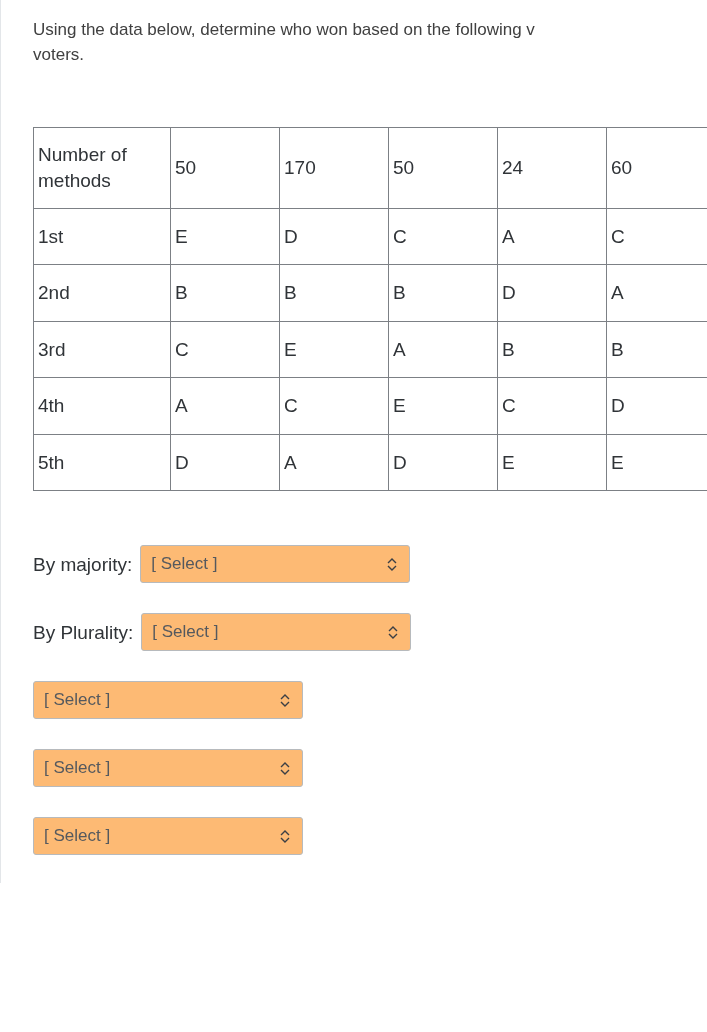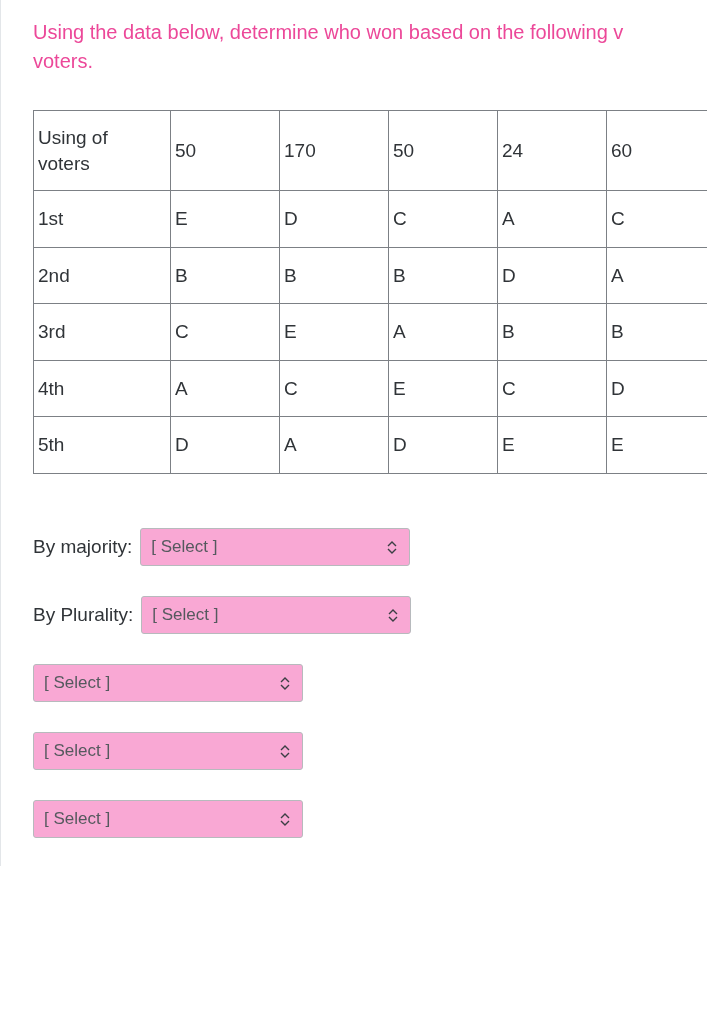--- a/index.html
+++ b/index.html
@@ -11,23 +11,23 @@
     font-size: 19px;
     line-height: 1.45;
   }
   .page {
     width: 707px;
     box-sizing: border-box;
     padding: 18px 8px 28px 32px;
     border-left: 1px solid #e3e6e9;
   }
   .prompt {
-    font-size: 20px;
-    color: #ec4899;
-    margin-bottom: 34px;
+    font-size: 17px;
+    color: #404040;
+    margin-bottom: 60px;
   }
 
   
   .vote-table {
     border-collapse: collapse;
     width: 635px;
     table-layout: fixed;
     border: 1px solid #7c8085;
   }
   .vote-table td {
@@ -56,21 +56,21 @@
   .select-box {
     position: relative;
     border: 1px solid #b7babd;
     border-radius: 3px;
     height: 38px;
     display: flex;
     align-items: center;
     padding: 0 34px 0 10px;
     font-size: 17px;
     color: #55595e;
-    background: #f9a8d4;
+    background: #fdba74;
     box-sizing: border-box;
     cursor: pointer;
   }
   .caret {
     position: absolute;
     right: 10px;
     top: 50%;
     transform: translateY(-50%);
     width: 14px;
     height: 14px;
@@ -90,22 +90,22 @@
 
   <div class="prompt">
     <span>Using the data below, determine who won based on the following v</span><br>
     <span>voters.</span>
   </div>
 
   <table class="vote-table">
     <tbody>
         <tr>
       <td class="row-label-tall">
-        <span>Using of</span><br>
-        <span>voters</span>
+        <span>Number of</span><br>
+        <span>methods</span>
       </td>
       <td>50</td>
       <td>170</td>
       <td>50</td>
       <td>24</td>
       <td>60</td>
     </tr>
 
     <tr>
       <td>1st</td>

